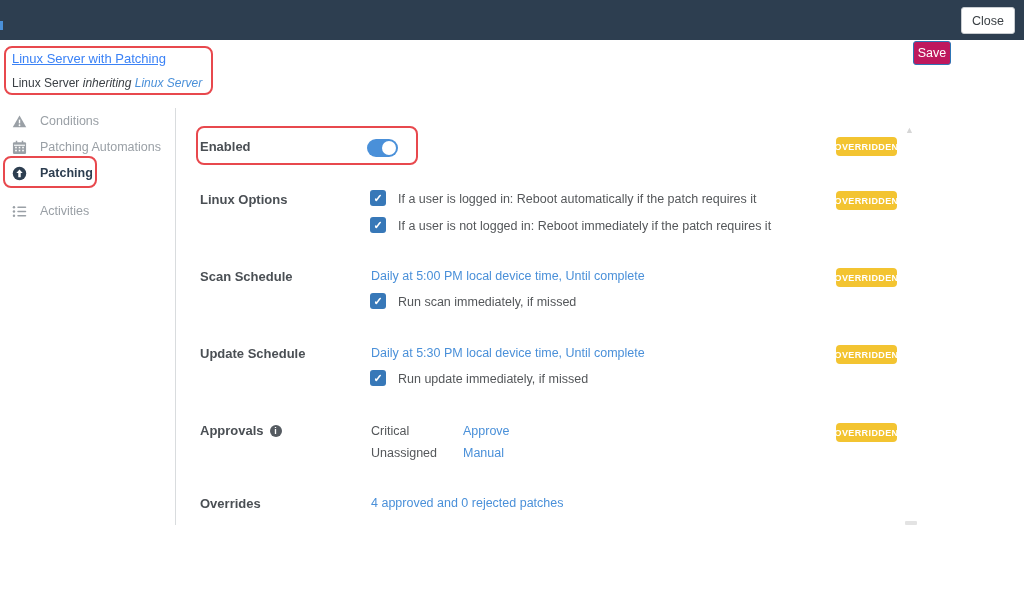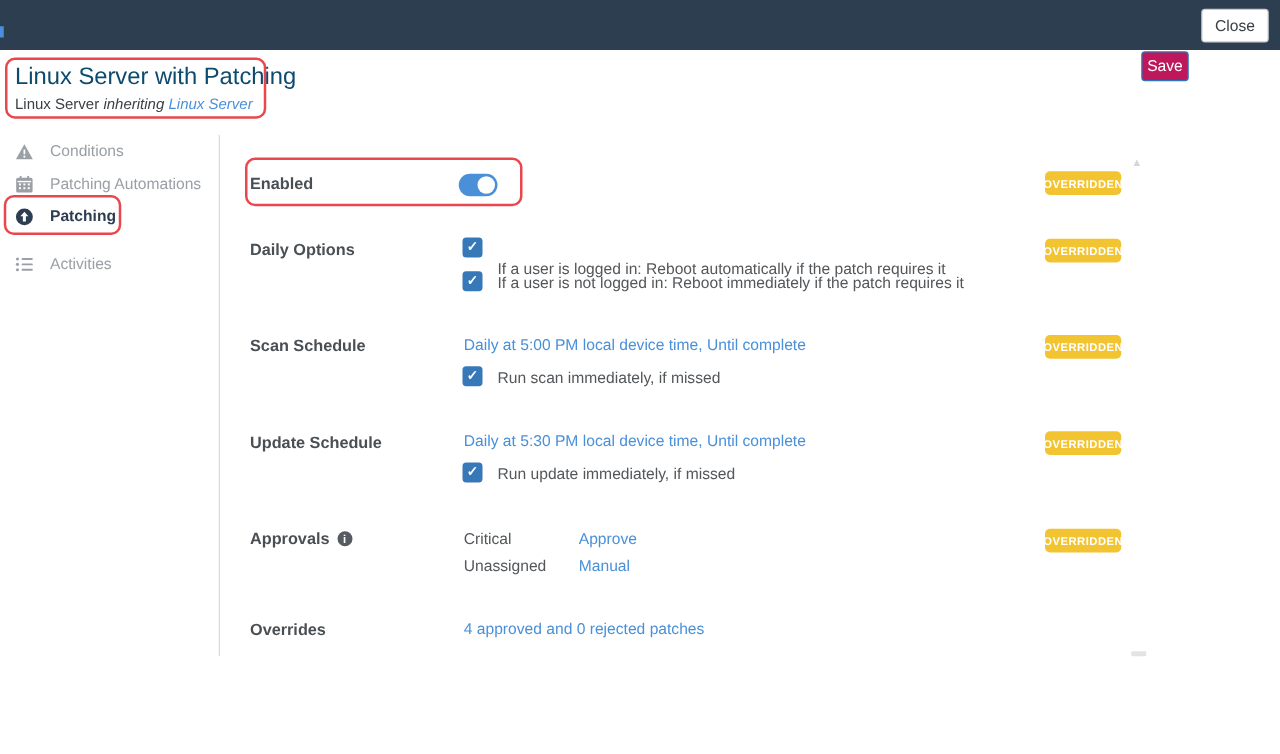--- a/index.html
+++ b/index.html
@@ -7,21 +7,21 @@
   #screen { position:relative; width:1024px; height:603px; background:#fff; overflow:hidden; }
 
   
   .topbar { position:absolute; left:0; top:0; width:1024px; height:40px; background:#2d3e50; }
   .topbar-sliver { position:absolute; left:0; top:21px; width:3px; height:9px; background:#4a90d9; }
   .btn { display:flex; align-items:center; justify-content:center; border-radius:3px; font-size:12.5px; cursor:pointer; font-family:"Liberation Sans",sans-serif; }
   .btn-save { position:absolute; right:73px; top:9px; width:38px; height:24px; background:#be185d; color:#fff; border:1px solid #2e75b6;margin-top:32px; }
   .btn-close { position:absolute; right:9px; top:7px; width:54px; height:27px; background:#fff; color:#3b4045; border:1px solid #c9cdd1; }
 
   
-  .page-title { position:absolute; left:12px; top:51px; font-size:19px; color:#0c4a6e; white-space:nowrap; }
+  .page-title { position:absolute; left:12px; top:51px; font-size:13px; color:#3b82f6; white-space:nowrap;text-decoration:underline; }
   .page-subtitle { position:absolute; left:12px; top:76px; font-size:12px; color:#3b4045; white-space:nowrap; }
   .page-subtitle .it { font-style:italic; }
   .page-subtitle .lnk { font-style:italic; color:#4a90d9; cursor:pointer; }
 
   
   .annotation { position:absolute; border:2px solid #e8484d; border-radius:8px; pointer-events:none; }
 
   
   .side-item { position:absolute; left:12px; height:20px; display:flex; align-items:center; gap:13px; cursor:pointer; }
   .side-item svg { width:15px; height:15px; flex:0 0 15px; }
@@ -109,23 +109,23 @@
     <span class="side-label">Activities</span>
   </div>
   <div class="annotation" style="left:3px; top:156px; width:94px; height:32px;"></div>
   <div class="v-divider"></div>
 
   <div class="row-label" style="top:139px;">Enabled</div>
   <div class="toggle"></div>
   <div class="annotation" style="left:196px; top:126px; width:222px; height:39px;"></div>
   <div class="badge" style="top:137px;">OVERRIDDEN</div>
 
-  <div class="row-label" style="top:192px;">Daily Options</div>
+  <div class="row-label" style="top:192px;">Linux Options</div>
   <span class="cb" style="left:370px; top:190px;"></span>
-  <div class="body-text" style="left:398px; top:208px;">If a user is logged in: Reboot automatically if the patch requires it</div>
+  <div class="body-text" style="left:398px; top:192px;">If a user is logged in: Reboot automatically if the patch requires it</div>
   <span class="cb" style="left:370px; top:217px;"></span>
   <div class="body-text" style="left:398px; top:219px;">If a user is not logged in: Reboot immediately if the patch requires it</div>
   <div class="badge" style="top:191px;">OVERRIDDEN</div>
 
   <div class="row-label" style="top:269px;">Scan Schedule</div>
   <div class="link" style="left:371px; top:269px;">Daily at 5:00 PM local device time, Until complete</div>
   <span class="cb" style="left:370px; top:293px;"></span>
   <div class="body-text" style="left:398px; top:295px;">Run scan immediately, if missed</div>
   <div class="badge" style="top:268px;">OVERRIDDEN</div>
 

